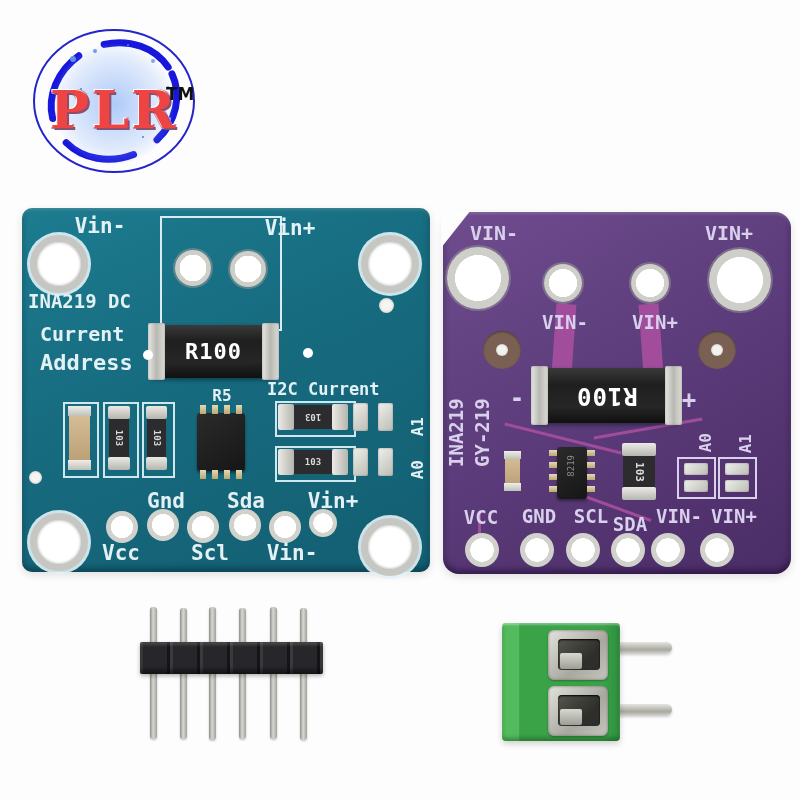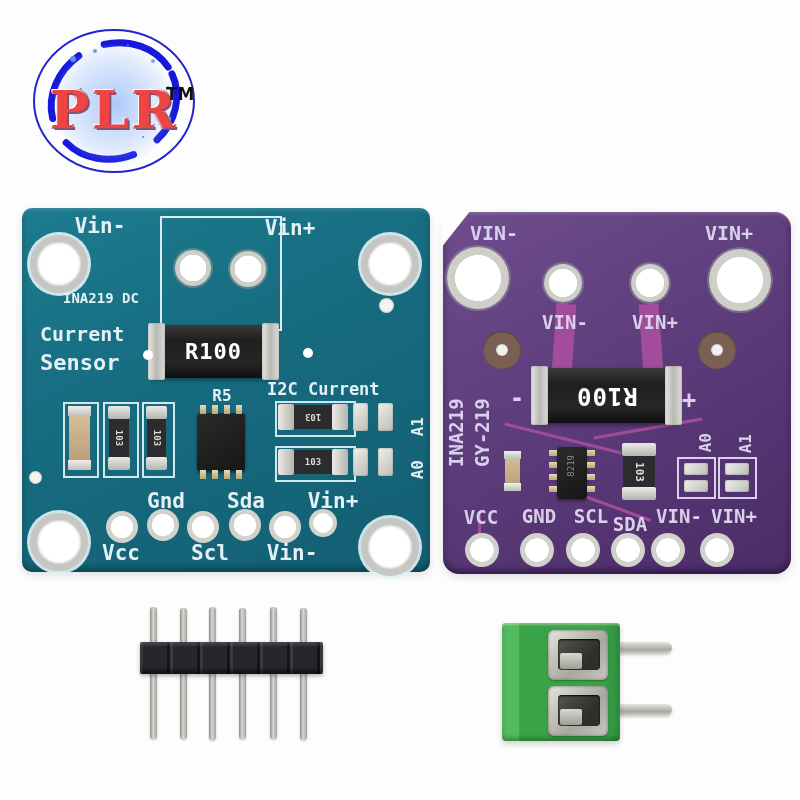--- a/index.html
+++ b/index.html
@@ -125,23 +125,23 @@
     <div class="abs silk ctr" style="left:268px;top:20px;font-size:21px;">Vin+</div>
 
     <div class="abs shunt" style="left:130px;top:117px;width:123px;height:53px;">
       <div class="cap capL"></div>
       <div class="cap capR"></div>
       <div class="lbl">R100</div>
     </div>
     <div class="abs hole" style="left:121px;top:142px;width:10px;height:10px;"></div>
     <div class="abs hole" style="left:281px;top:140px;width:10px;height:10px;"></div>
 
-    <div class="abs silk" style="left:6px;top:82px;font-size:14px;margin-left:35px;">INA219 DC</div>
+    <div class="abs silk" style="left:6px;top:82px;font-size:19px;">INA219 DC</div>
     <div class="abs silk" style="left:18px;top:114px;font-size:20px;">Current</div>
-    <div class="abs silk" style="left:18px;top:142px;font-size:22px;">Sensor</div>
+    <div class="abs silk" style="left:18px;top:142px;font-size:22px;">Address</div>
 
     <div class="abs silk ctr" style="left:200px;top:187px;font-size:16px;">R5</div>
     <div class="abs ic" style="left:175px;top:205px;width:48px;height:58px;">
       <div class="pin-g" style="left:3px;top:-8px;"></div>
         <div class="pin-g" style="left:15px;top:-8px;"></div>
       <div class="pin-g" style="left:27px;top:-8px;"></div>
         <div class="pin-g" style="left:39px;top:-8px;"></div>
       <div class="pin-g" style="left:3px;bottom:-8px;"></div>
         <div class="pin-g" style="left:15px;bottom:-8px;"></div>
       <div class="pin-g" style="left:27px;bottom:-8px;"></div>

